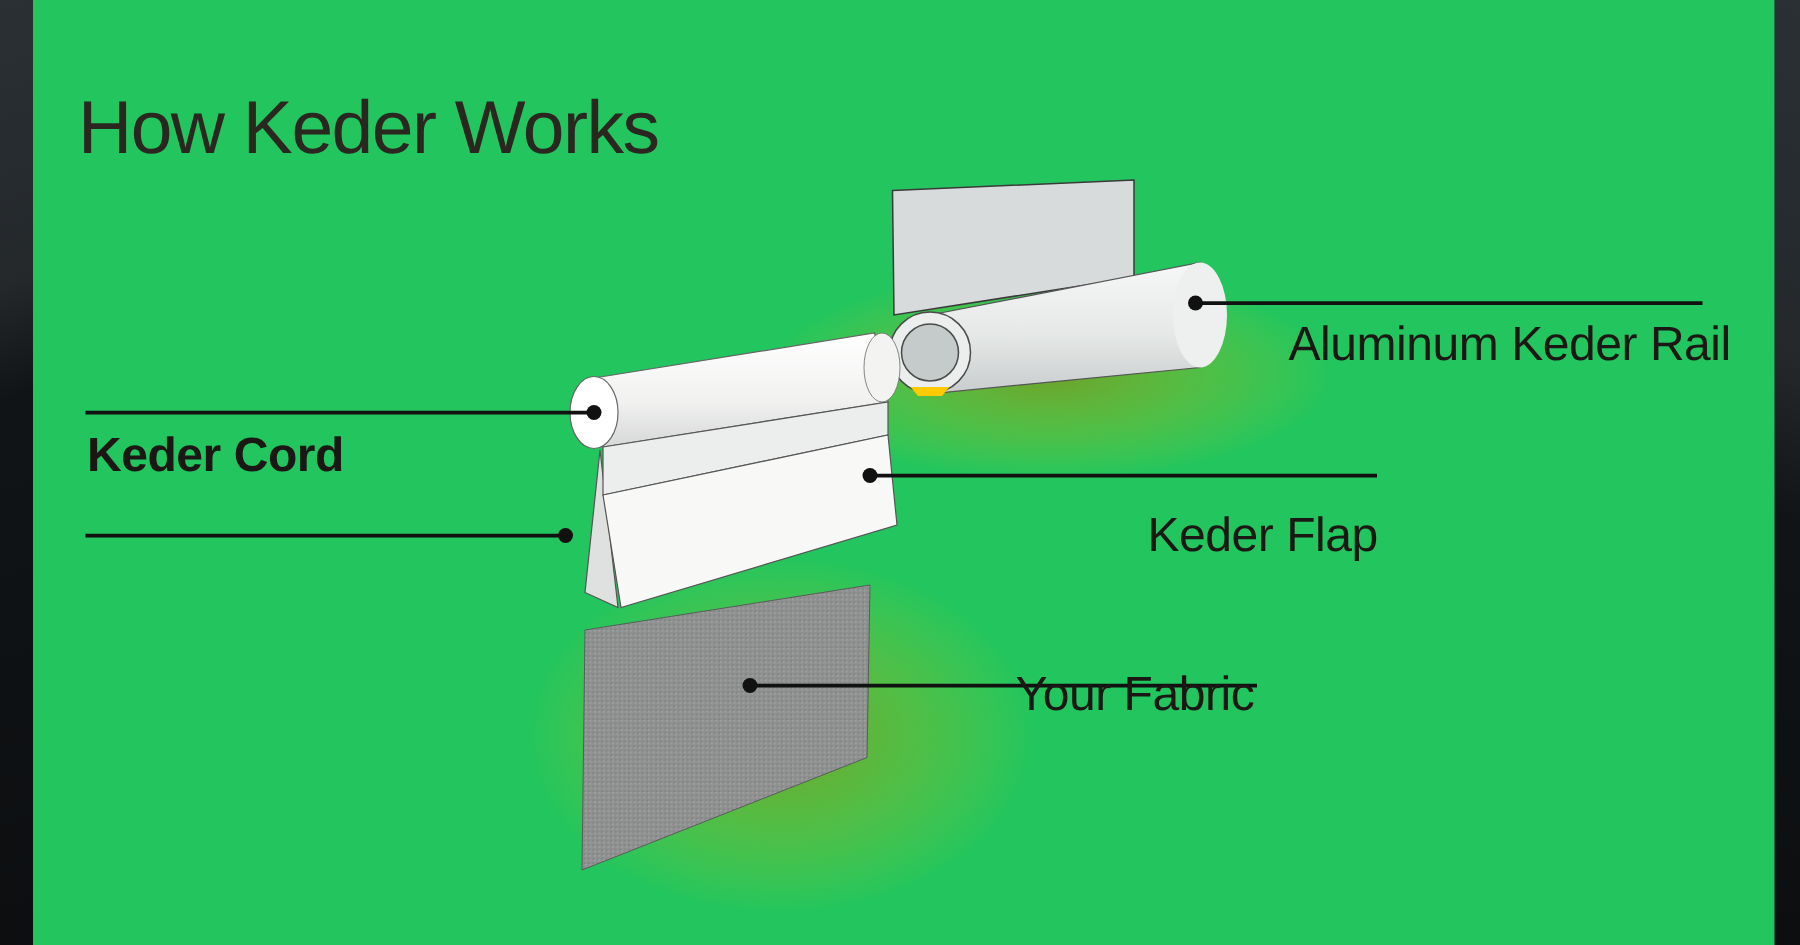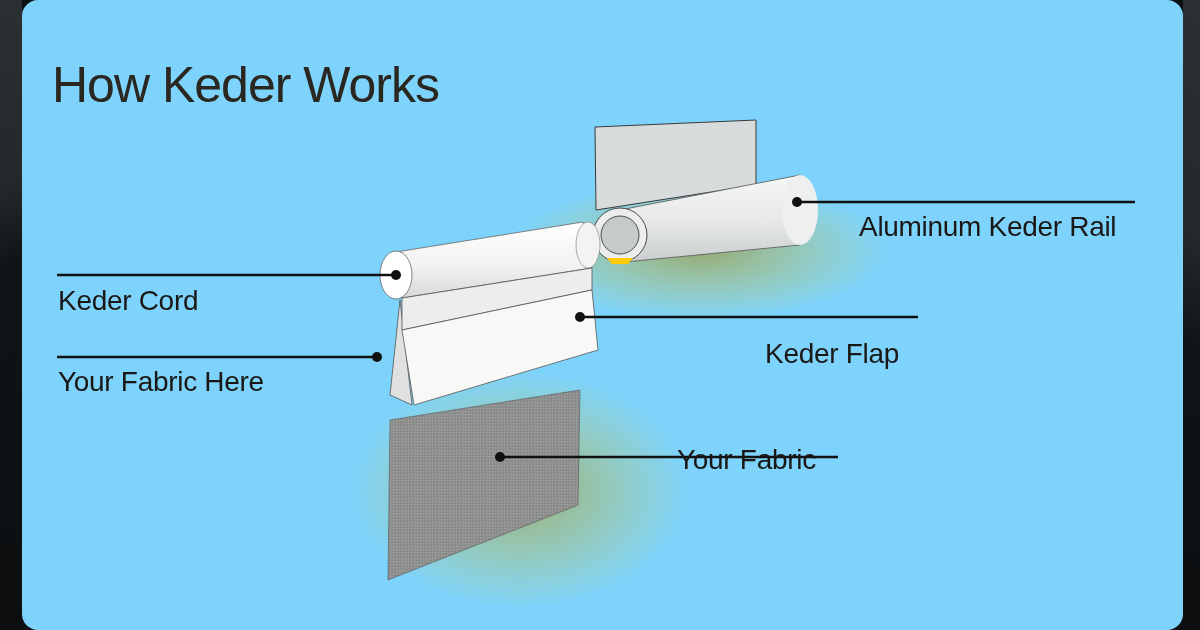--- a/index.html
+++ b/index.html
@@ -15,31 +15,30 @@
   .side-left {
     left: 0; width: 22px;
     background: linear-gradient(160deg, #2b3034 0%, #24282b 30%, #111416 42%, #0c0e10 100%);
   }
   .side-right {
     left: 1183px; width: 17px;
     background: linear-gradient(200deg, #2b3034 0%, #24282b 38%, #111416 55%, #0c0e10 100%);
   }
   .panel {
     position: absolute; left: 22px; top: 0; width: 1161px; height: 630px;
-    background: #7dd3fc;
+    background: #22c55e;
     overflow: hidden;
-    border-radius: 16px;
   }
   .title {
     position: absolute; left: 30px; top: 60px;
     font-size: 50px; font-weight: normal; color: #2a2620;
     letter-spacing: -1px; margin: 0; line-height: 1;
   }
   .label {
-    position: absolute; color: #1a1714; font-size: 28px; line-height: 1;
+    position: absolute; color: #1a1714; font-size: 32px; line-height: 1;
     white-space: nowrap; letter-spacing: -0.3px;
   }
   .label.two { line-height: 28px; }
   svg.diagram { position: absolute; left: 0; top: 0; }
 </style>
 </head>
 <body>
 
 <div class="side-left"></div>
 <div class="side-right"></div>
@@ -110,19 +109,18 @@
 
       <line x1="57" y1="357" x2="377" y2="357"></line>
       <circle cx="377" cy="357" r="5" stroke="none"></circle>
 
       <line x1="500" y1="457" x2="838" y2="457"></line>
       <circle cx="500" cy="457" r="5" stroke="none"></circle>
     </g>
   </svg>
 
   <div class="label" style="left:837px; top:213px;">Aluminum Keder Rail</div>
-  <div class="label" style="left:36px; top:287px;">Keder Cord</div>
+  <div class="label" style="left:36px; top:287px;font-weight:bold;">Keder Cord</div>
   <div class="label" style="left:743px; top:340px;">Keder Flap</div>
   <div class="label two" style="left:36px; top:368px;">
-    <div>Your Fabric Here</div>
   </div>
   <div class="label" style="left:655px; top:446px;">Your Fabric</div>
 </div>
 
 </body></html>

